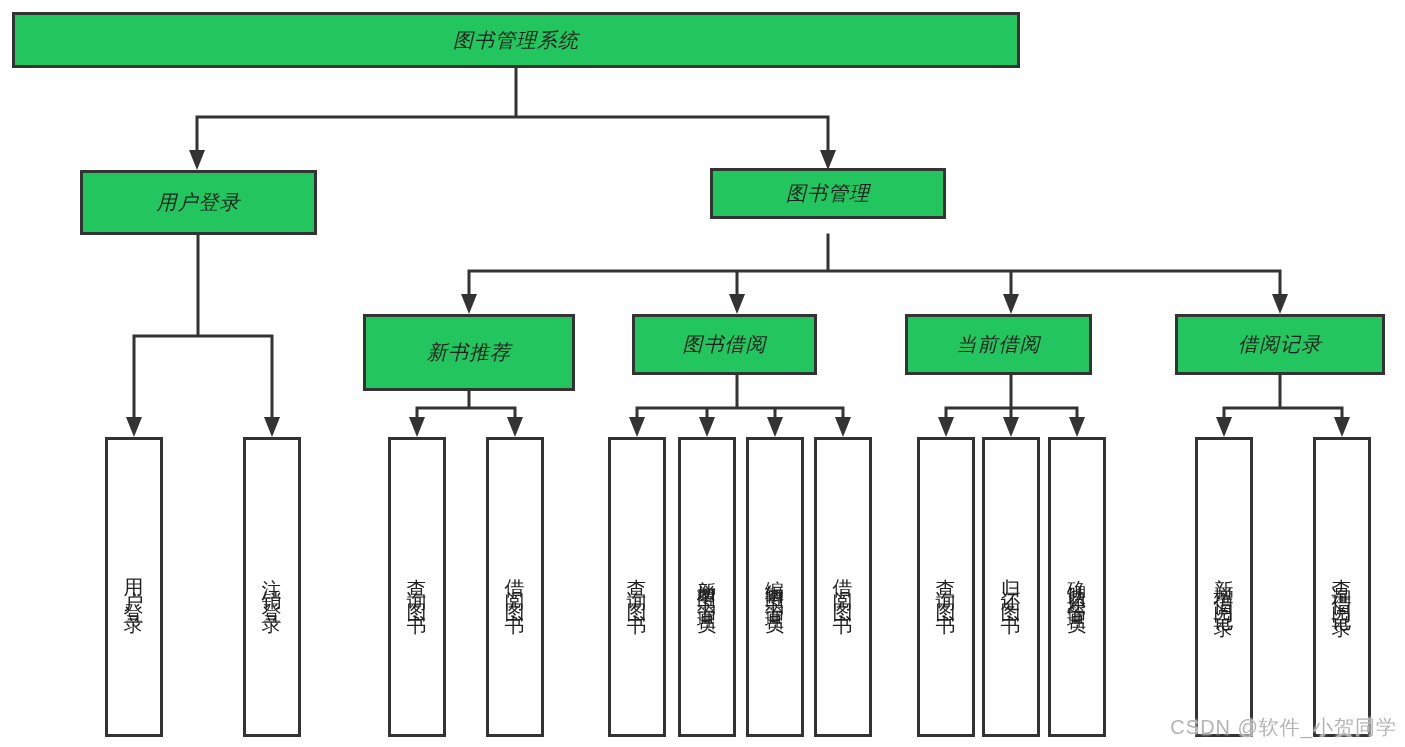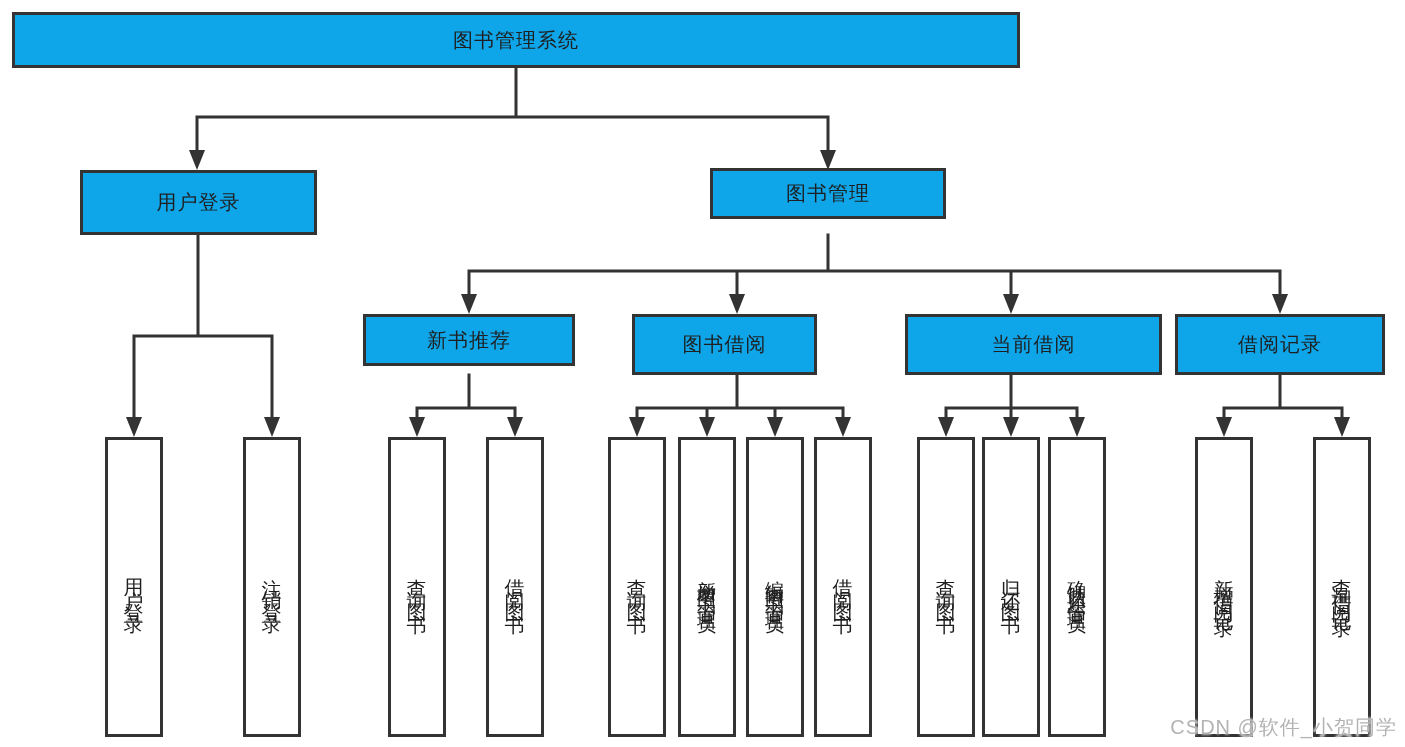--- a/index.html
+++ b/index.html
@@ -14,27 +14,28 @@
   .connector-layer {
     position: absolute;
     left: 0; top: 0;
     width: 1405px; height: 747px;
     pointer-events: none;
   }
   .node {
     position: absolute;
     box-sizing: border-box;
     border: 3px solid #333333;
-    background: #0ea5e9;
+    background: #22c55e;
     display: flex;
     align-items: center;
     justify-content: center;
     color: #1f1f1f;
     font-size: 20px;
     letter-spacing: 1px;
+    font-style: italic;
   }
   .leaf {
     position: absolute;
     top: 437px;
     height: 300px;
     width: 58px;
     box-sizing: border-box;
     border: 3px solid #333333;
     background: #ffffff;
     display: flex;
@@ -112,27 +113,27 @@
     <span>图书管理系统</span>
   </div>
 
   <div class="node" style="left:80px; top:170px; width:237px; height:65px;">
     <span>用户登录</span>
   </div>
   <div class="node" style="left:710px; top:168px; width:236px; height:51px;">
     <span>图书管理</span>
   </div>
 
-  <div class="node" style="left:363px; top:314px; width:212px; height:52px;">
+  <div class="node" style="left:363px; top:314px; width:212px; height:77px;">
     <span>新书推荐</span>
   </div>
   <div class="node" style="left:632px; top:314px; width:185px; height:61px;">
     <span>图书借阅</span>
   </div>
-  <div class="node" style="left:905px; top:314px; width:257px; height:61px;">
+  <div class="node" style="left:905px; top:314px; width:187px; height:61px;">
     <span>当前借阅</span>
   </div>
   <div class="node" style="left:1175px; top:314px; width:210px; height:61px;">
     <span>借阅记录</span>
   </div>
 
   <div class="leaf v4" style="left:105px;">
     <span>用户登录</span>
   </div>
   <div class="leaf v4" style="left:243px;">

